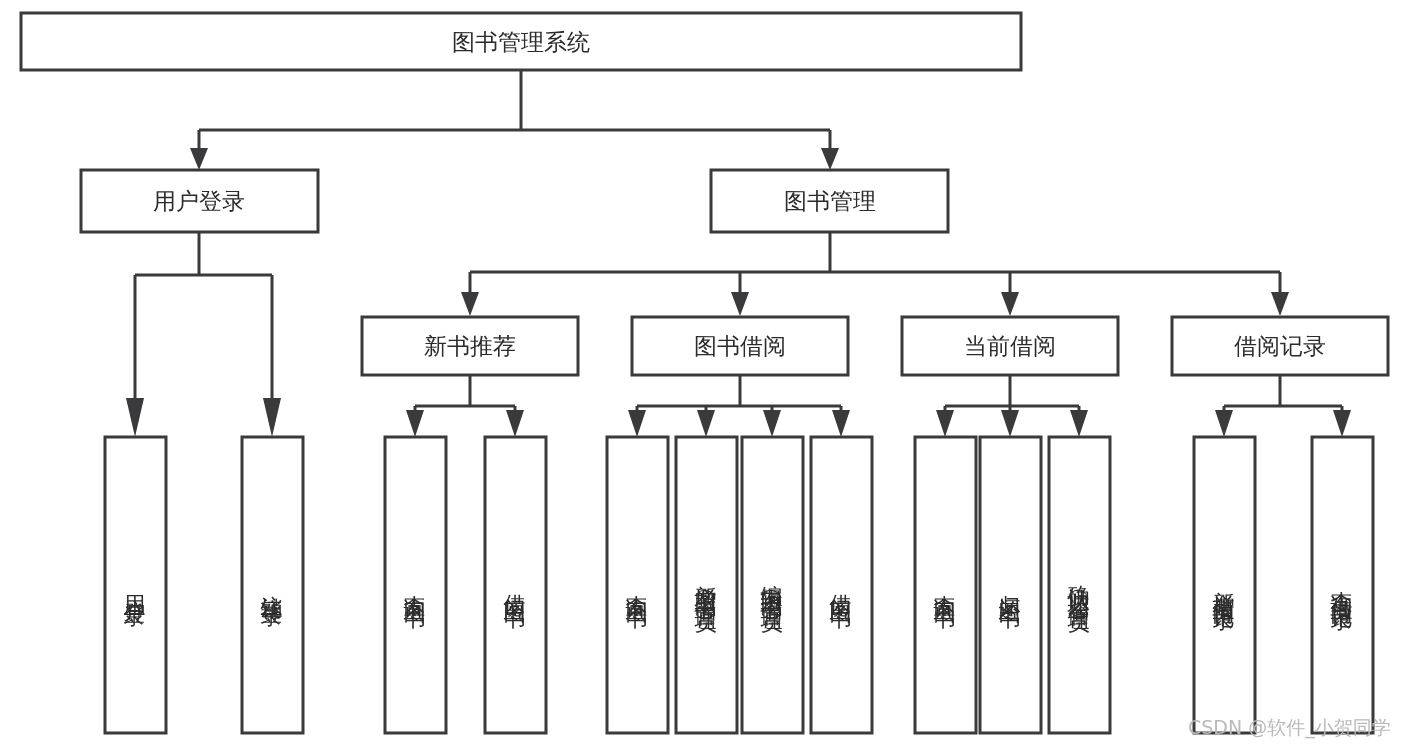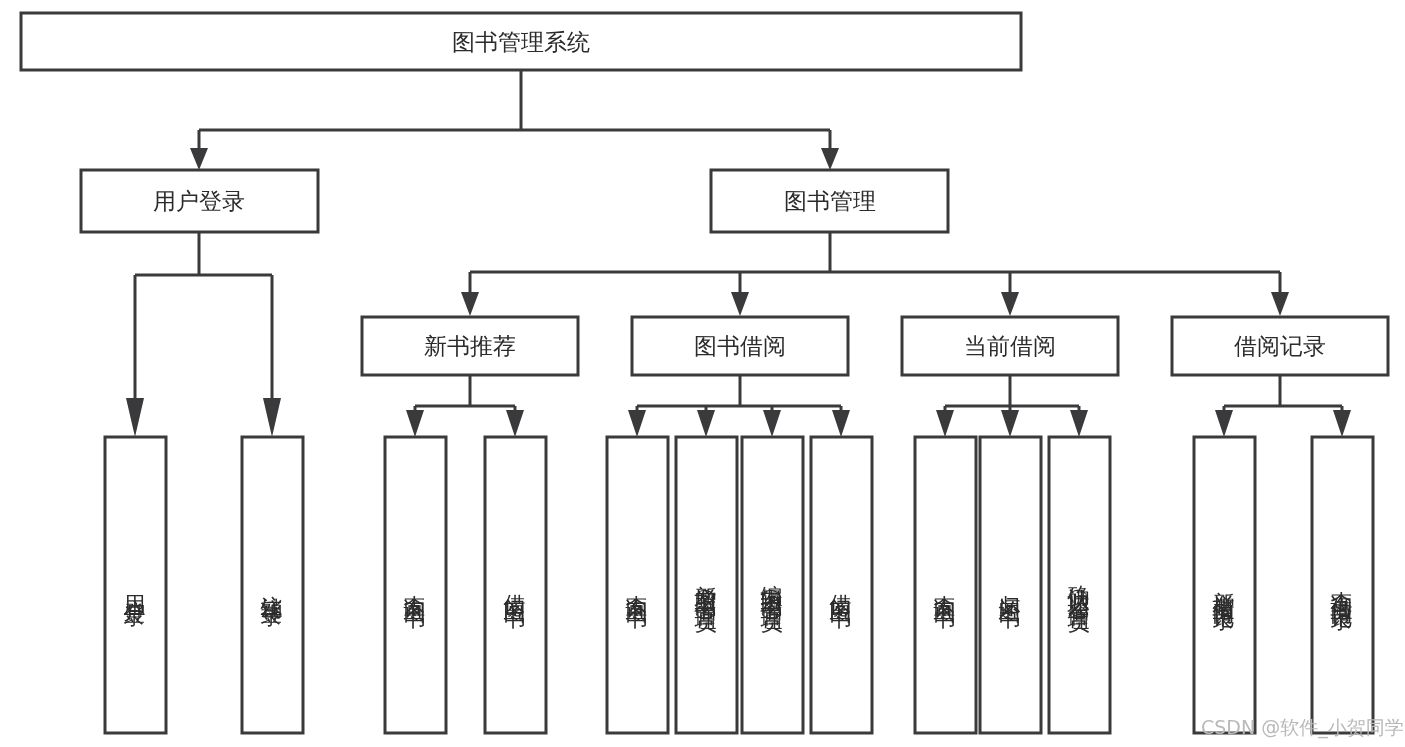--- a/index.html
+++ b/index.html
@@ -60,21 +60,20 @@
   }
   .watermark {
     position: absolute;
     font-family: "DejaVu Sans", "Liberation Sans", sans-serif;
     font-size: 19px;
     color: #b9b9b9;
     white-space: nowrap;
     left: 1188px;
     top: 715px;
     pointer-events: none;
-    margin-left: 13px;
   }
 </style>
 </head>
 <body>
 
 <div id="diagram-root">
 
   <svg class="flow" viewBox="0 0 1405 747" xmlns="http://www.w3.org/2000/svg">
 
     <g>

